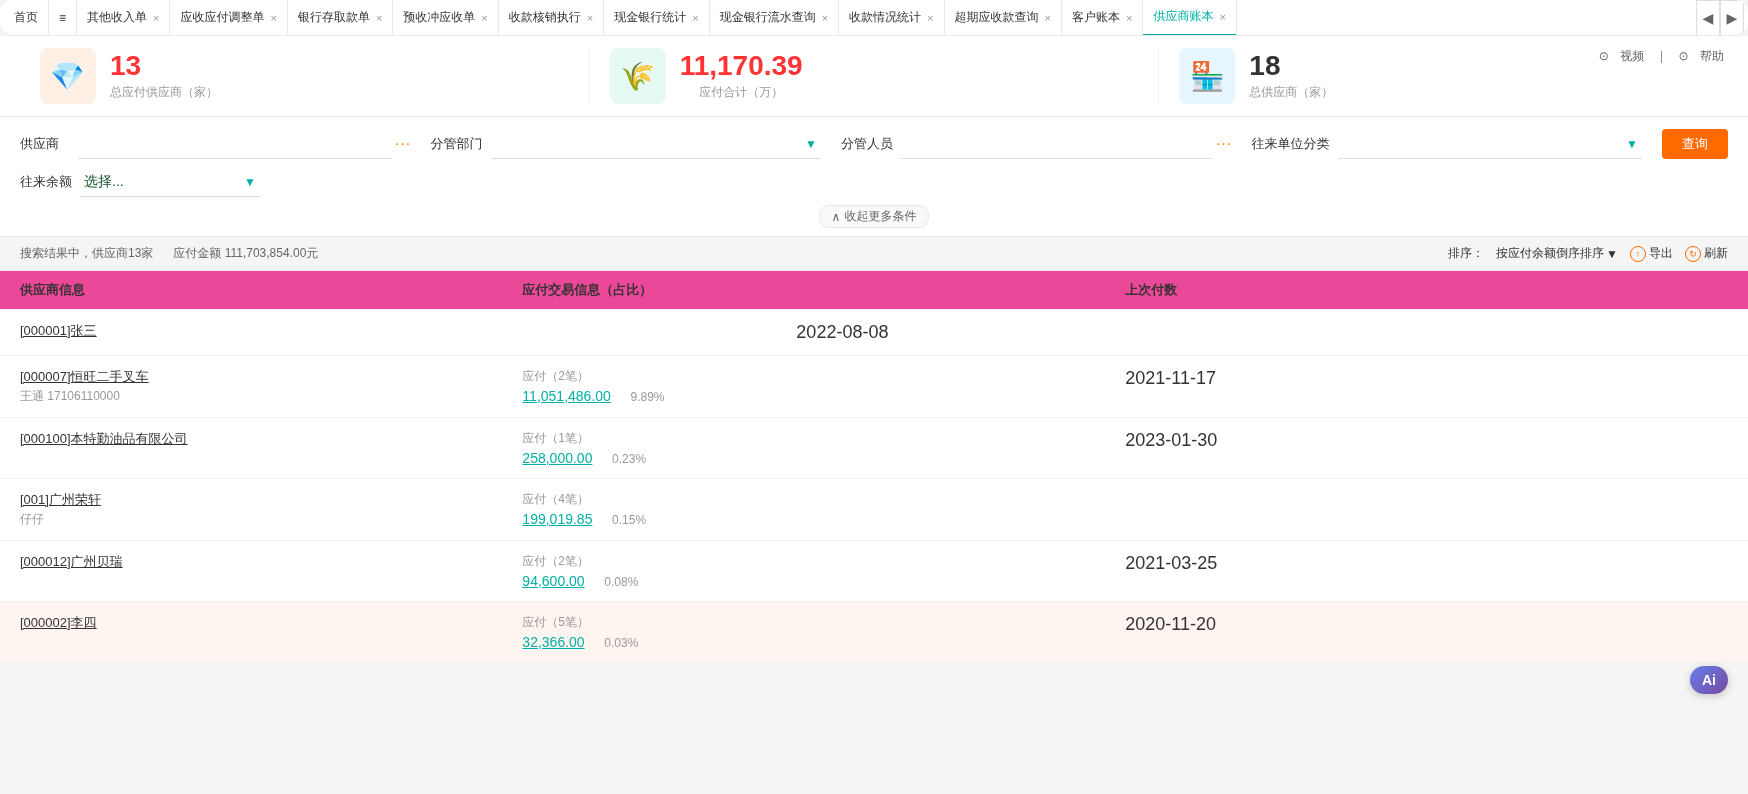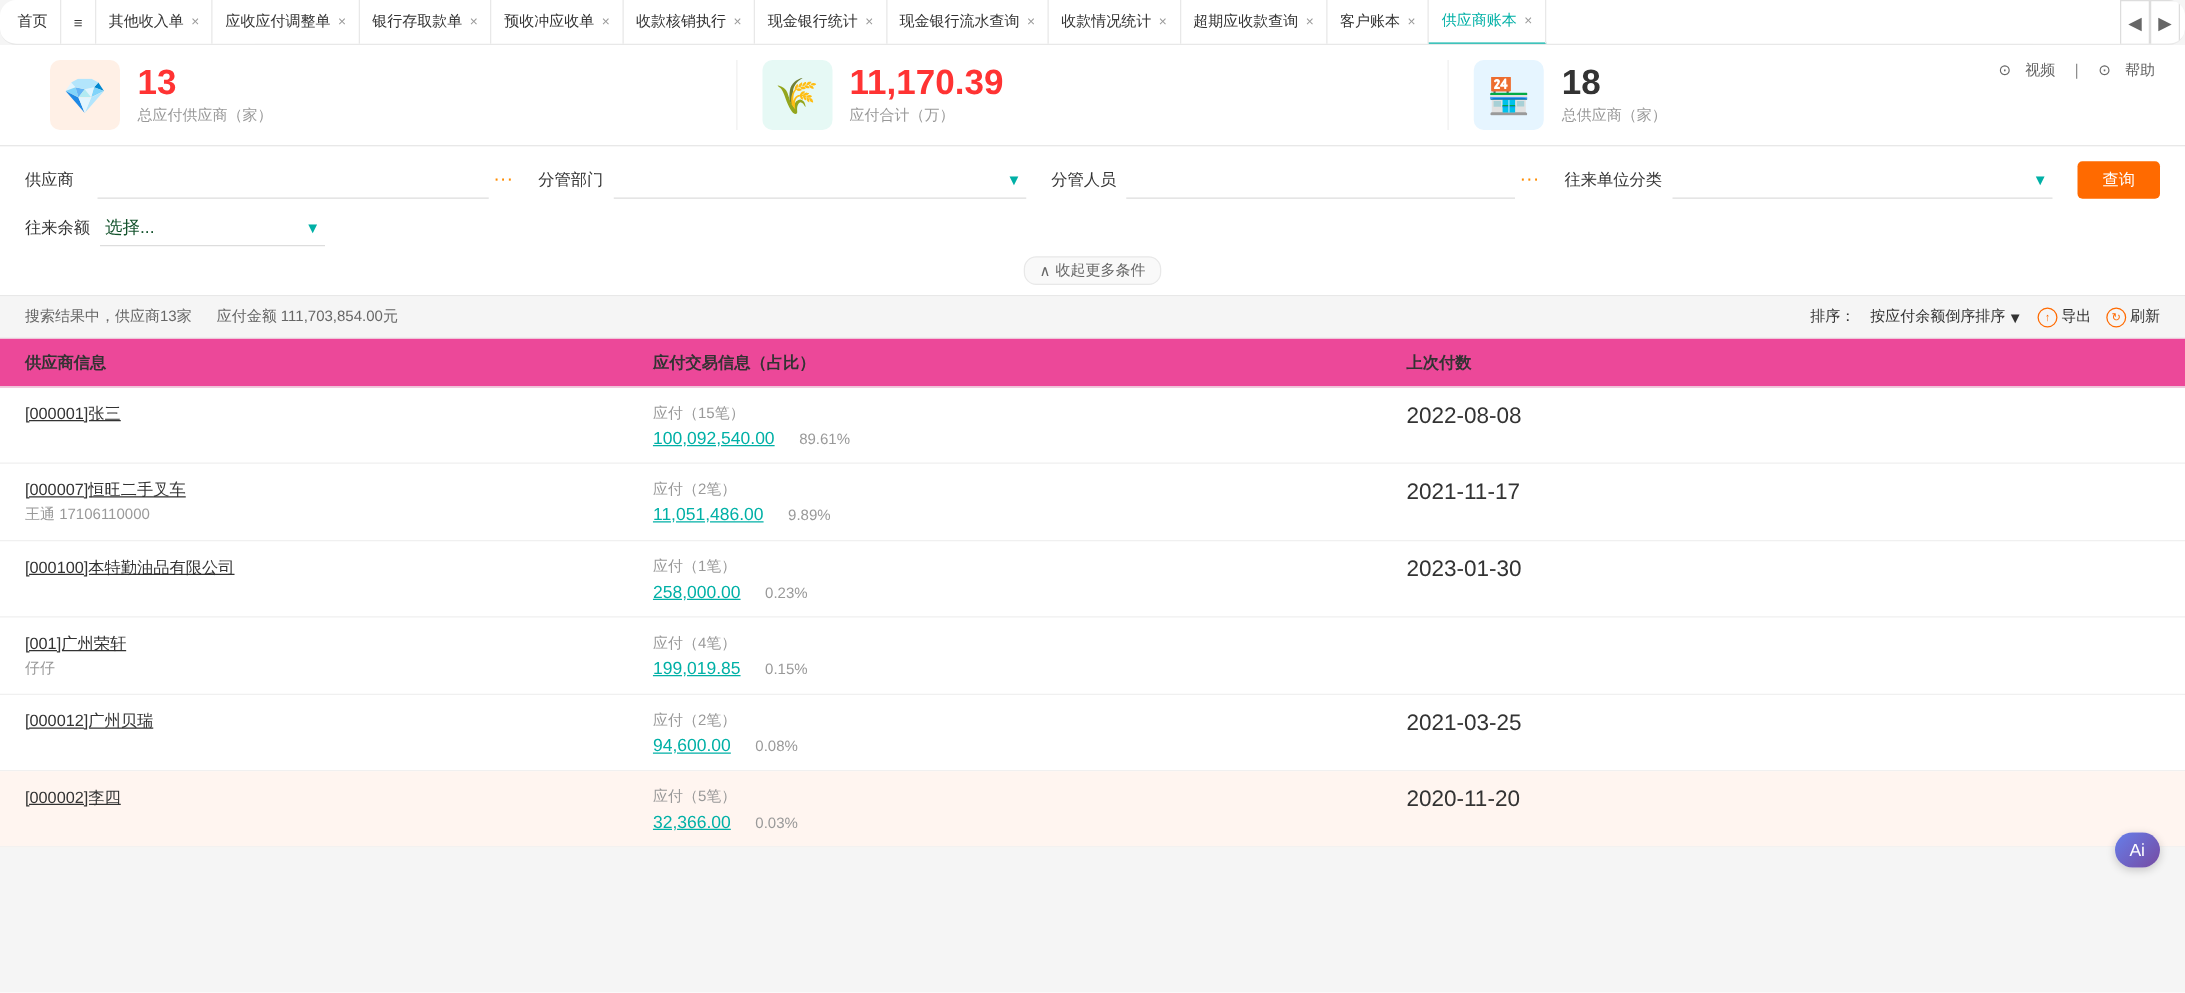--- a/index.html
+++ b/index.html
@@ -83,20 +83,21 @@
     .stat-content .stat-number {
       font-size: 28px;
       font-weight: bold;
       color: #ff3333;
       line-height: 1.1;
     }
     .stat-content .stat-label {
       font-size: 12px;
       color: #999;
       margin-top: 2px;
+      text-align: center;
     }
     .top-right-links {
       position: absolute;
       right: 20px;
       top: 12px;
       font-size: 12px;
       color: #666;
     }
     .top-right-links span { margin: 0 4px; cursor: pointer; color: #666; }
     .divider-v { color: #ccc; }
@@ -292,21 +293,21 @@
     
     .ai-badge {
       position: fixed;
       right: 20px;
       bottom: 100px;
       background: linear-gradient(135deg, #667eea, #764ba2);
       color: #fff;
       padding: 6px 12px;
       border-radius: 20px;
       font-size: 14px;
-      font-weight: normal;
+      font-weight: bold;
       cursor: pointer;
       box-shadow: 0 2px 8px rgba(0,0,0,0.2);
     }
   </style>
 </head>
 <body>
 
 <div class="top-nav">
   <div class="nav-tab">
     <span>首页</span>
@@ -474,25 +475,20 @@
     <div class="col-supplier">供应商信息</div>
     <div class="col-transaction">应付交易信息（占比）</div>
     <div class="col-last-payment">上次付数</div>
     <div class="col-extra"></div>
   </div>
 
   <div class="table-row">
     <div class="col-supplier">
       <div class="supplier-link">[000001]张三</div>
     </div>
-    <div class="col-transaction">
-      <div class="transaction-label">应付（15笔）</div>
-      <span class="transaction-amount">100,092,540.00</span>
-      <span class="transaction-pct">89.61%</span>
-    </div>
     <div class="col-last-payment">
       <span class="last-payment">2022-08-08</span>
     </div>
     <div class="col-extra"></div>
   </div>
 
   <div class="table-row">
     <div class="col-supplier">
       <div class="supplier-link">[000007]恒旺二手叉车</div>
       <div class="supplier-sub">王通  17106110000</div>

